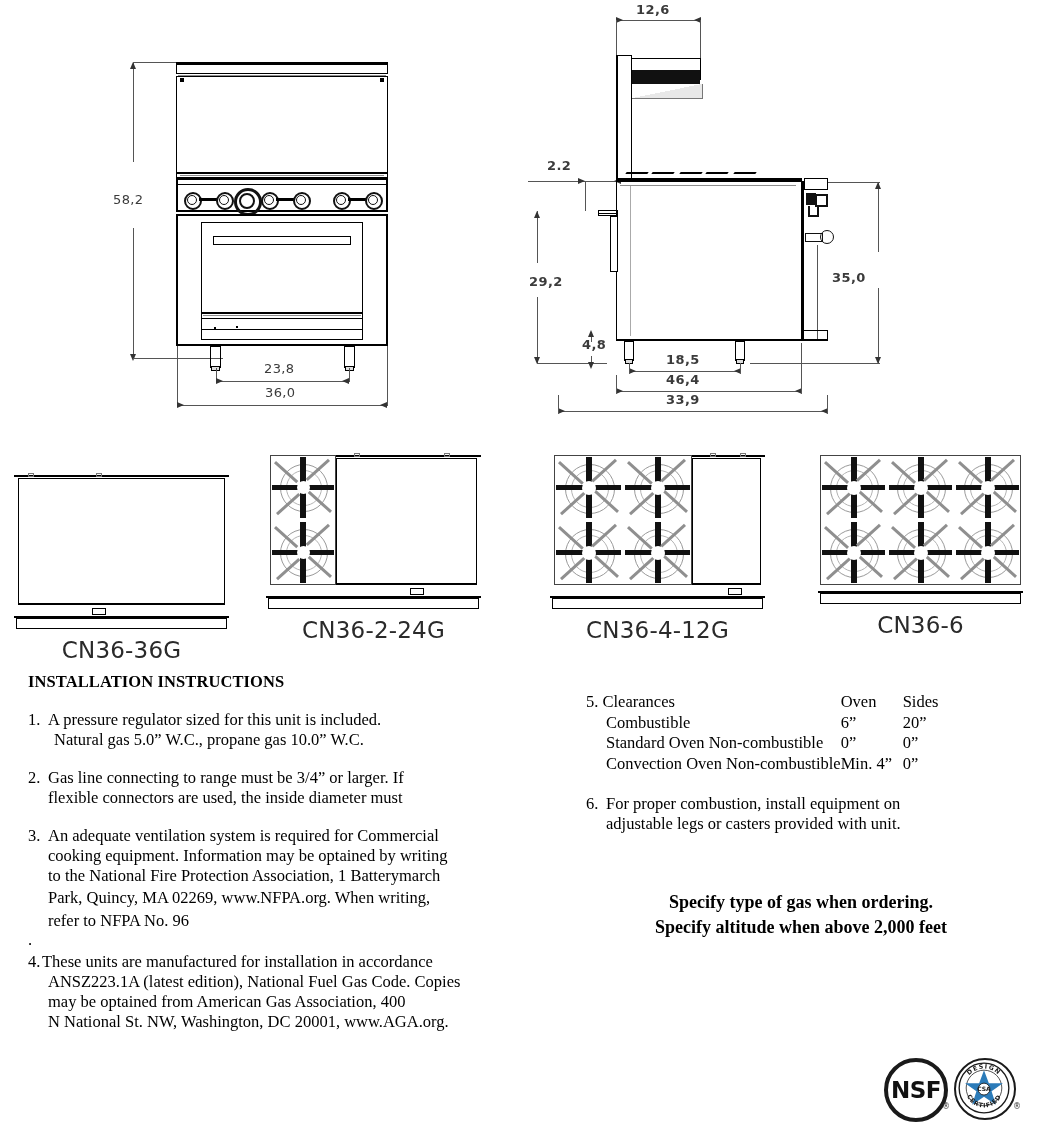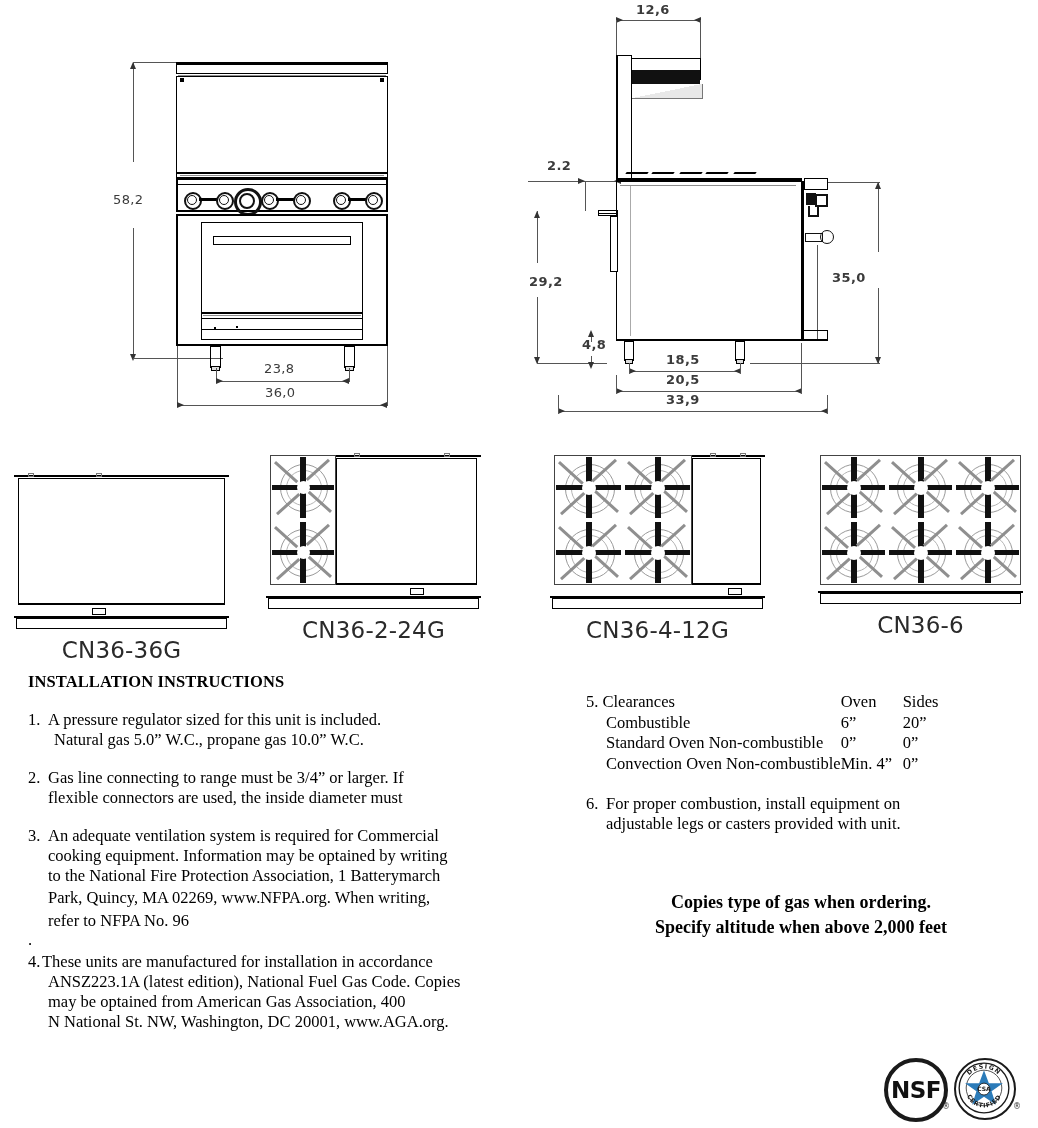--- a/index.html
+++ b/index.html
@@ -256,21 +256,21 @@
   <div class="wit hl abs" style="left:308px;top:182px;width:52px;height:1px;"></div>
   <div class="wit hl abs" style="left:230px;top:363px;width:130px;height:1px;"></div>
 
   <div class="dim abs" style="left:146px;top:352px;">18,5</div>
   <div class="wit hl abs" style="left:109px;top:371px;width:112px;height:1px;"></div>
   <div class="arrowR abs" style="left:109px;top:368px;"></div>
   <div class="arrowL abs" style="left:214px;top:368px;"></div>
   <div class="wit vl abs" style="left:109px;top:363px;width:1px;height:10px;"></div>
   <div class="wit vl abs" style="left:220px;top:363px;width:1px;height:10px;"></div>
 
-  <div class="dim abs" style="left:146px;top:372px;">20,5</div>
+  <div class="dim abs" style="left:146px;top:372px;">46,4</div>
   <div class="wit hl abs" style="left:96px;top:391px;width:186px;height:1px;"></div>
   <div class="arrowR abs" style="left:96px;top:388px;"></div>
   <div class="arrowL abs" style="left:275px;top:388px;"></div>
   <div class="wit vl abs" style="left:96px;top:375px;width:1px;height:18px;"></div>
   <div class="wit vl abs" style="left:281px;top:343px;width:1px;height:50px;"></div>
 
   <div class="dim abs" style="left:146px;top:392px;">33,9</div>
   <div class="wit hl abs" style="left:38px;top:411px;width:270px;height:1px;"></div>
   <div class="arrowR abs" style="left:38px;top:408px;"></div>
   <div class="arrowL abs" style="left:301px;top:408px;"></div>
@@ -525,21 +525,21 @@
   </tbody>
     </table>
 
   <div class="txt" style="margin-top:20px;">
     <span class="num">6.</span><span>For proper combustion, install equipment on</span>
     <span class="ind">adjustable legs or casters provided with unit.</span>
   </div>
 </div>
 
 <div class="abs" style="left:586px;top:890px;width:430px;">
-  <div class="note">Copies type of gas when ordering.</div>
+  <div class="note">Specify type of gas when ordering.</div>
   <div class="note">Specify altitude when above 2,000 feet</div>
 </div>
 
 <div class="abs" style="left:884px;top:1058px;width:140px;height:64px;">
 
   <div class="nsf-outer" style="left:0;top:0;width:56px;height:56px;">
     <span class="nsf-text">NSF</span>
   </div>
   <span class="reg" style="left:58px;top:44px;">®</span>
 

